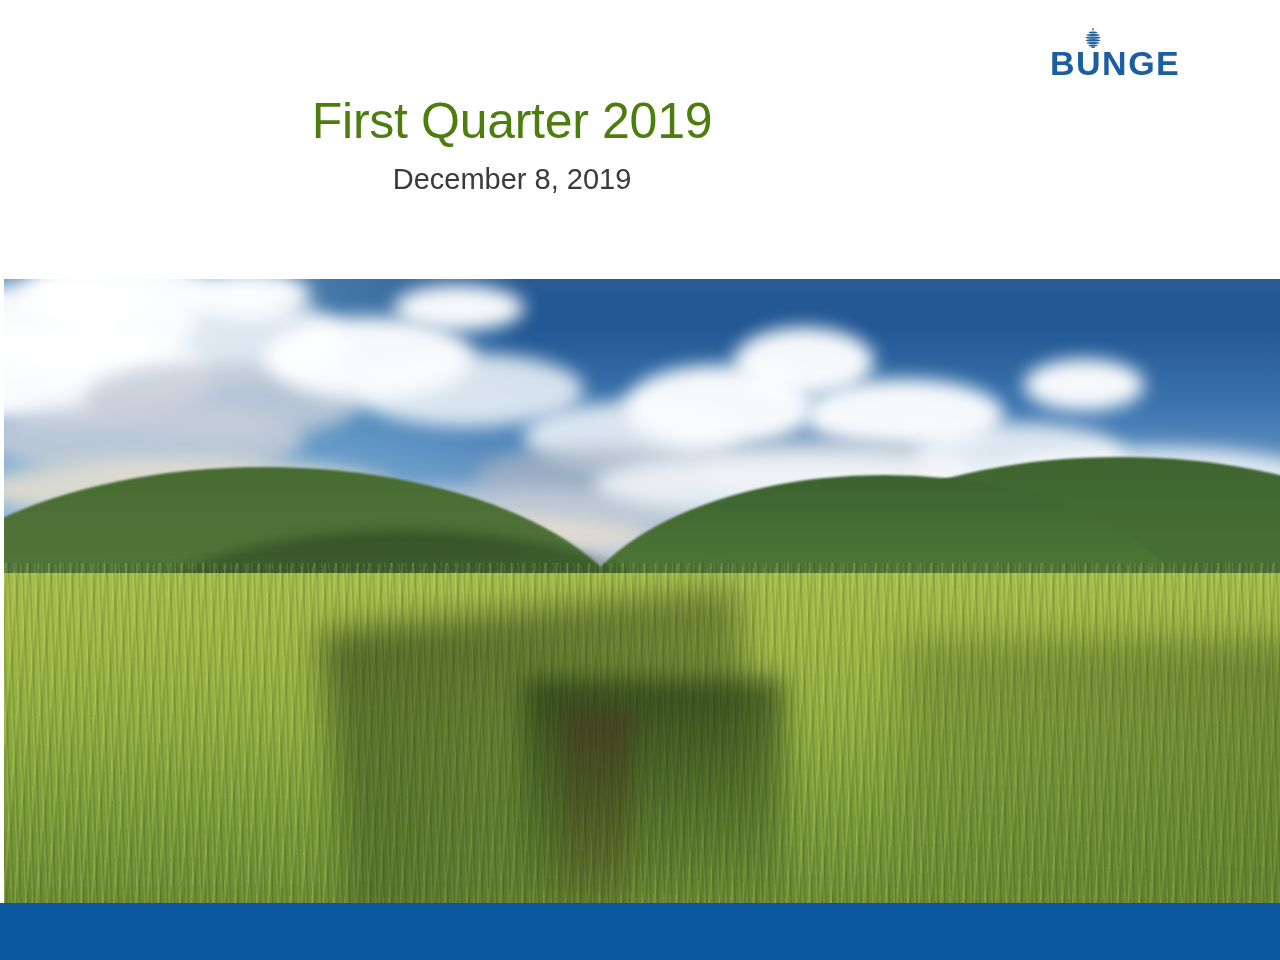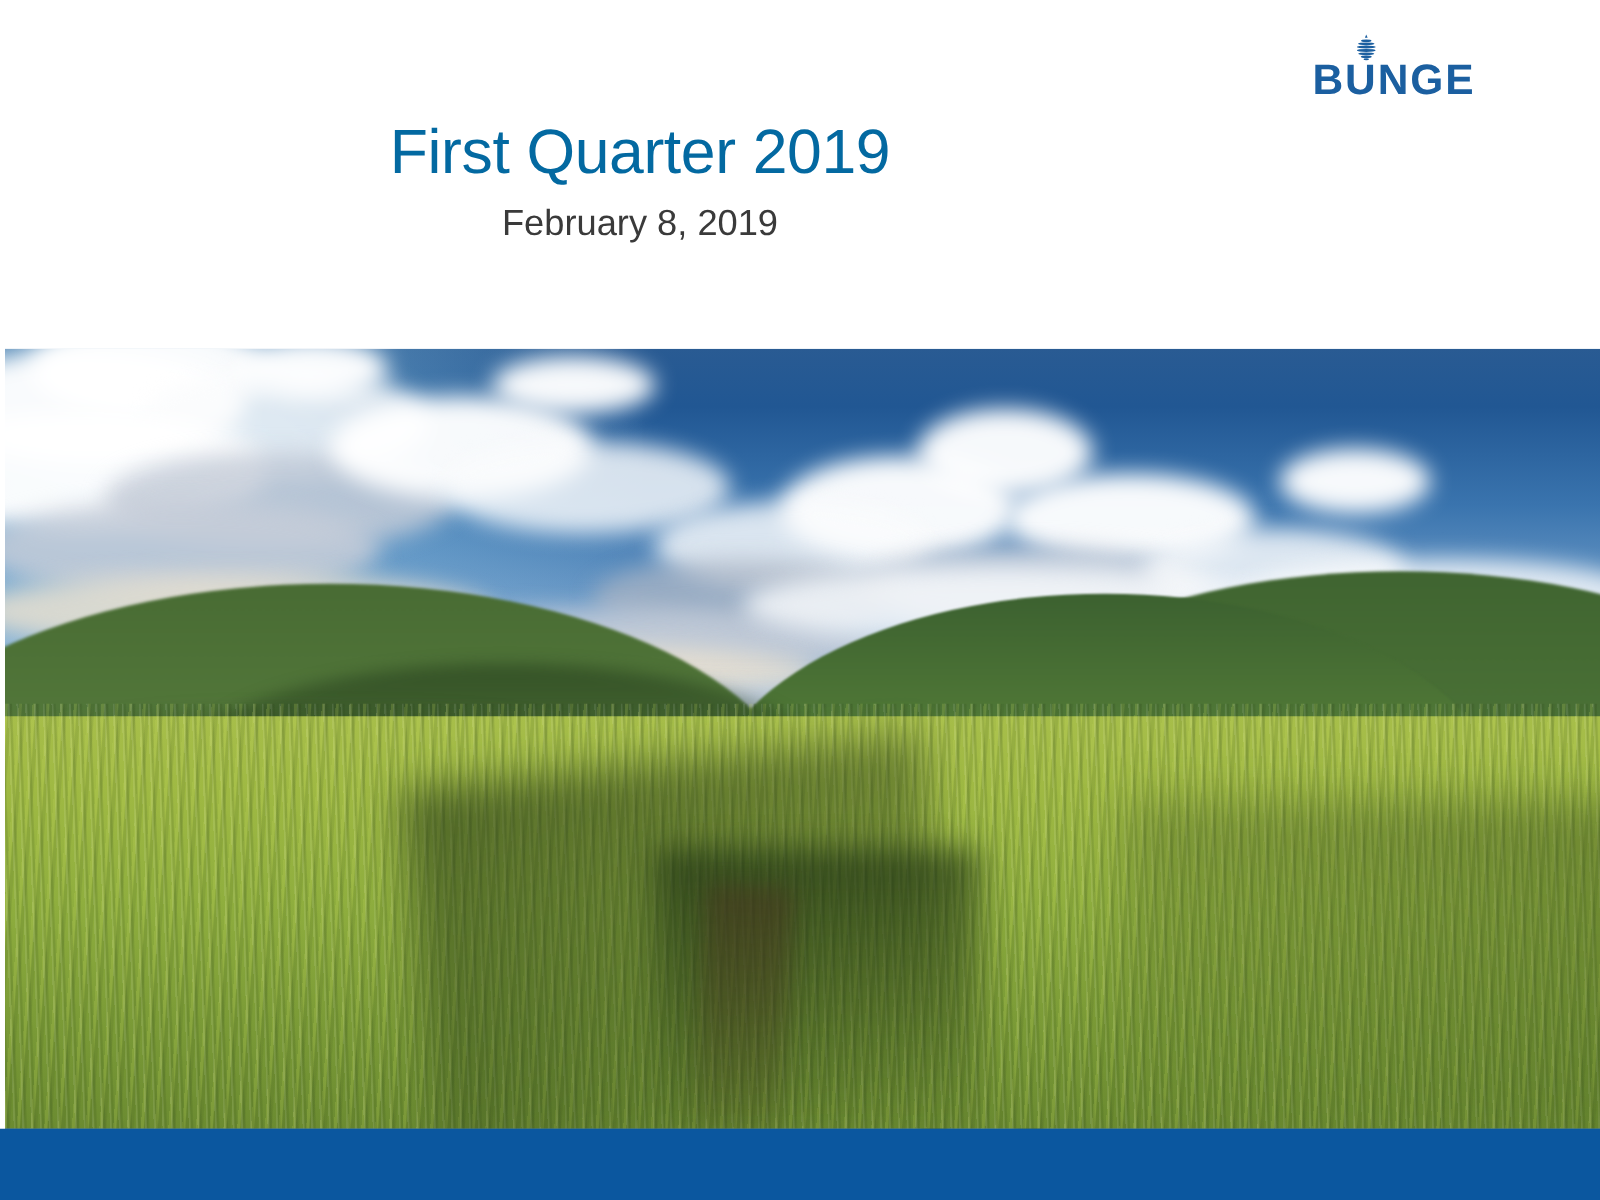--- a/index.html
+++ b/index.html
@@ -55,21 +55,21 @@
     height: 35px;
   }
 
   .title-block {
     position: absolute;
     left: 62px;
     top: 88px;
     width: 900px;
   }
   .title-line {
-    color: #0369a1;
+    color: #4d7c0f;
     font-size: 50px;
     line-height: 66px;
     font-weight: 400;
     letter-spacing: -0.3px;
     white-space: nowrap;
   }
   .subtitle {
     margin-top: 8px;
     color: #3A3A3A;
     font-size: 29px;
@@ -421,19 +421,19 @@
         </g>
       </svg>
 
       <svg class="logo-word" viewBox="0 0 190 35" xmlns="http://www.w3.org/2000/svg">
         <text x="0" y="29" font-family="'Liberation Sans', sans-serif" font-size="34" font-weight="bold" letter-spacing="1.5" fill="#1B5FA0">BUNGE</text>
       </svg>
     </div>
 
     <div class="title-block">
       <div class="title-line">First Quarter 2019</div>
-      <div class="subtitle">February 8, 2019</div>
+      <div class="subtitle">December 8, 2019</div>
     </div>
   </div>
 
   <div class="footer-bar"></div>
 
 </div>
 
 </body></html>

